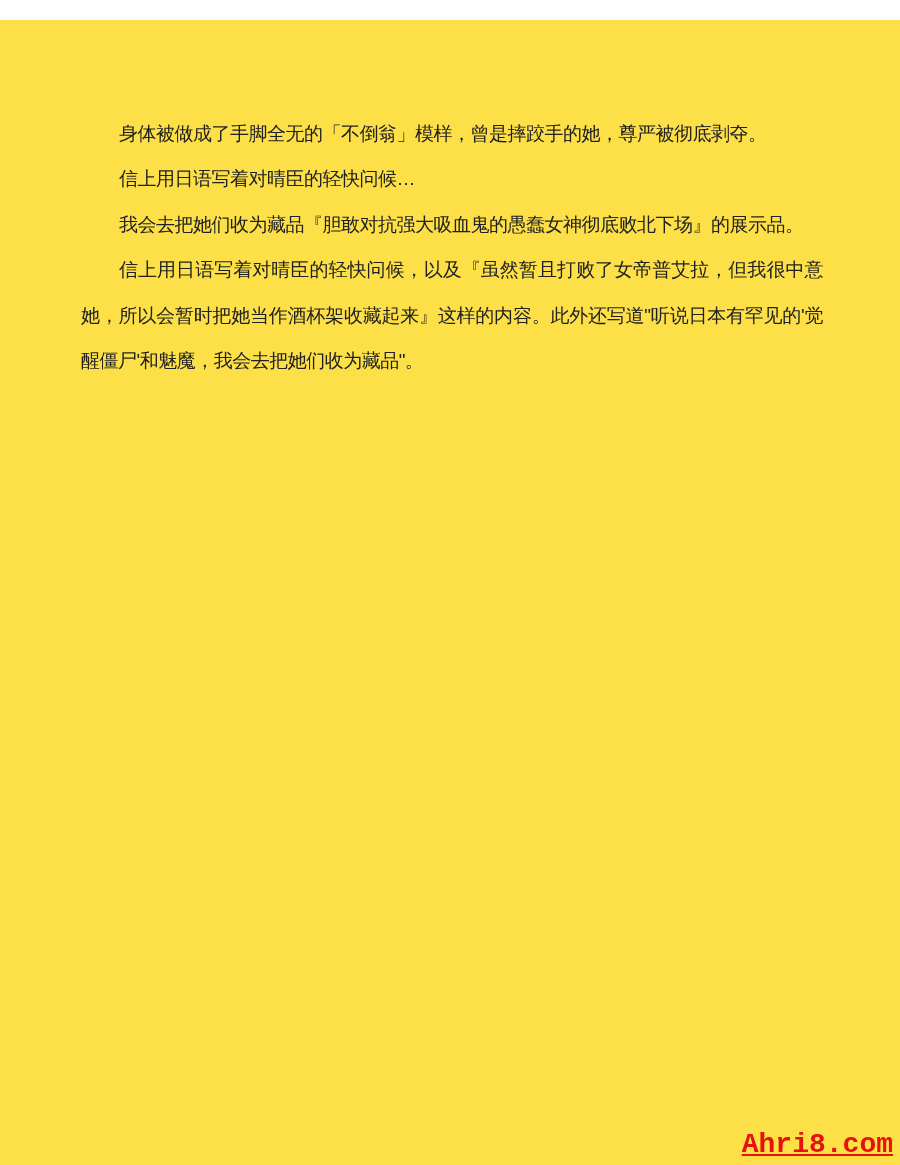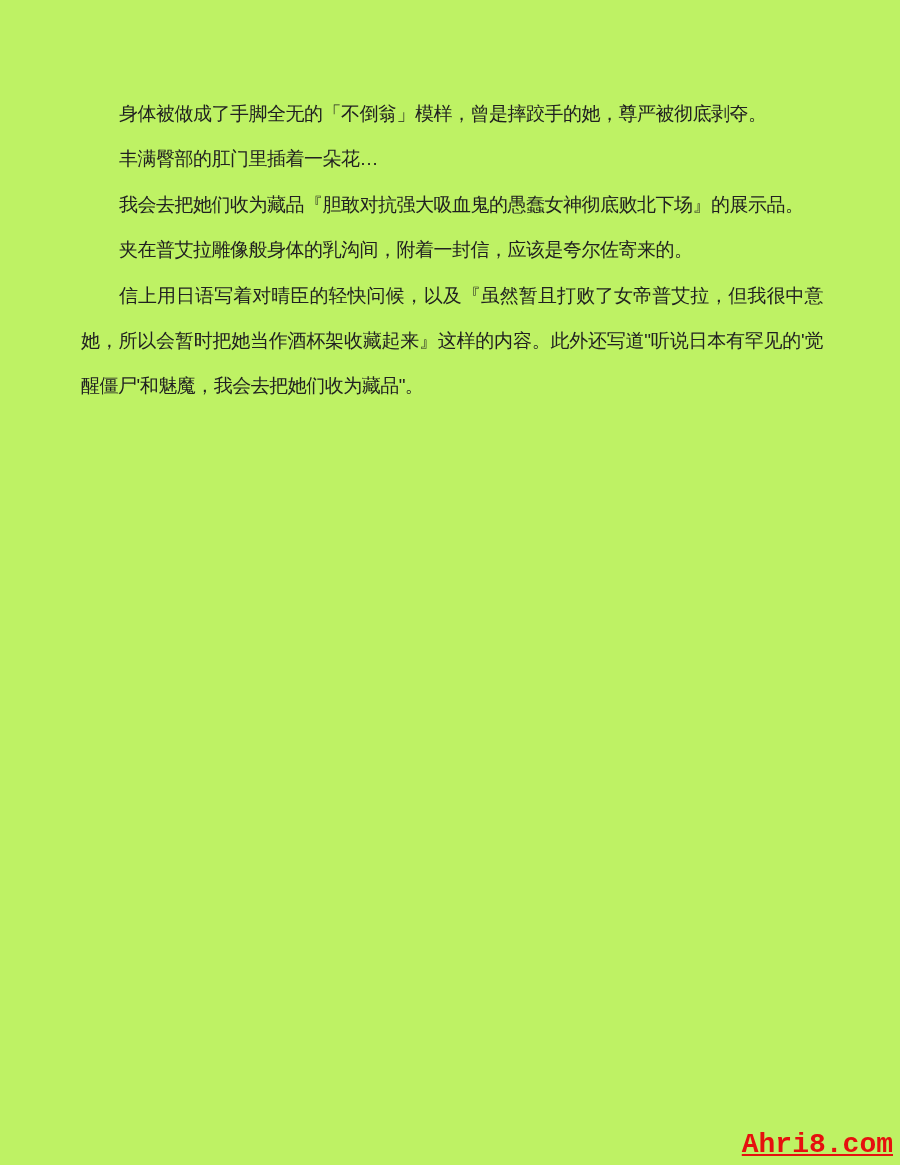--- a/index.html
+++ b/index.html
@@ -10,21 +10,22 @@
   body {
     width: 900px;
     height: 1165px;
     position: relative;
     overflow: hidden;
     font-family: "Liberation Sans", "DejaVu Sans", sans-serif;
   }
   .page {
     position: absolute;
     inset: 0;
-    background: #bef264;
+    background: #fde047;
+    margin-top: 20px;
   }
   .novel-text {
     position: absolute;
     left: 81px;
     top: 91px;
     width: 742px;
     font-size: 19px;
     line-height: 45.4px;
     color: #212121;
     letter-spacing: -0.5px;
@@ -47,20 +48,19 @@
     line-height: 1;
     text-decoration: underline;
   }
 </style>
 </head>
 <body>
 
 <div class="page">
   <div class="novel-text">
       <p class="para">身体被做成了手脚全无的「不倒翁」模样，曾是摔跤手的她，尊严被彻底剥夺。</p>
-      <p class="para">丰满臀部的肛门里插着一朵花…</p>
+      <p class="para">信上用日语写着对晴臣的轻快问候…</p>
       <p class="para">我会去把她们收为藏品『胆敢对抗强大吸血鬼的愚蠢女神彻底败北下场』的展示品。</p>
-      <p class="para">夹在普艾拉雕像般身体的乳沟间，附着一封信，应该是夸尔佐寄来的。</p>
       <p class="para">信上用日语写着对晴臣的轻快问候，以及『虽然暂且打败了女帝普艾拉，但我很中意她，所以会暂时把她当作酒杯架收藏起来』这样的内容。此外还写道"听说日本有罕见的'觉醒僵尸'和魅魔，我会去把她们收为藏品"。</p>
     </div>
 
   <div class="watermark" style="color: rgb(230, 16, 14);">Ahri8.com</div>
 </div>
 
 </body></html>

